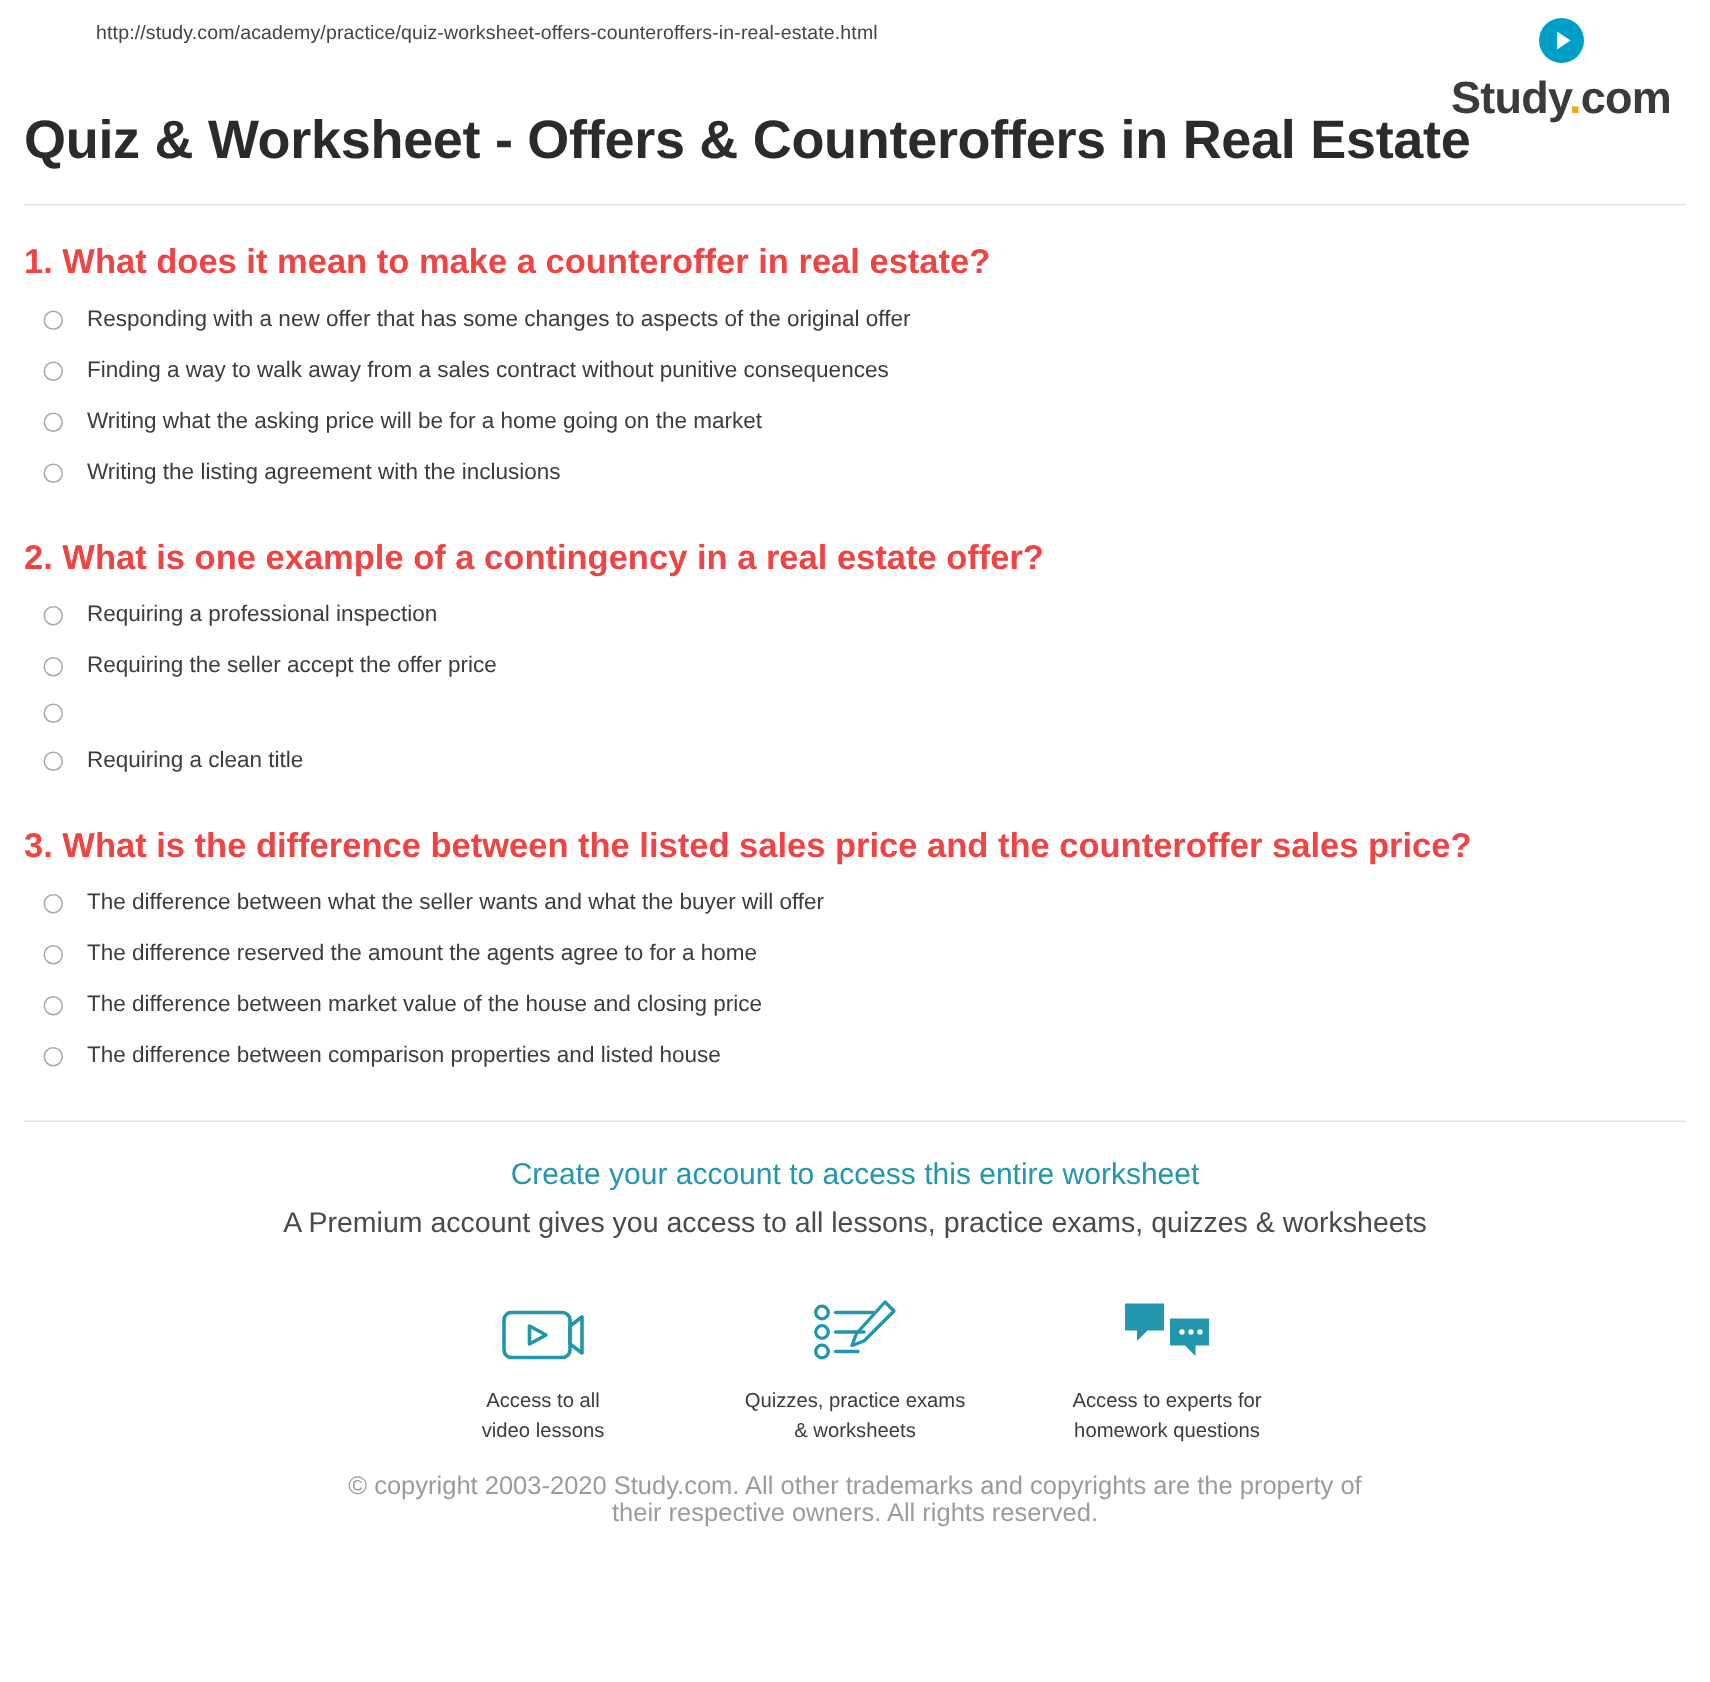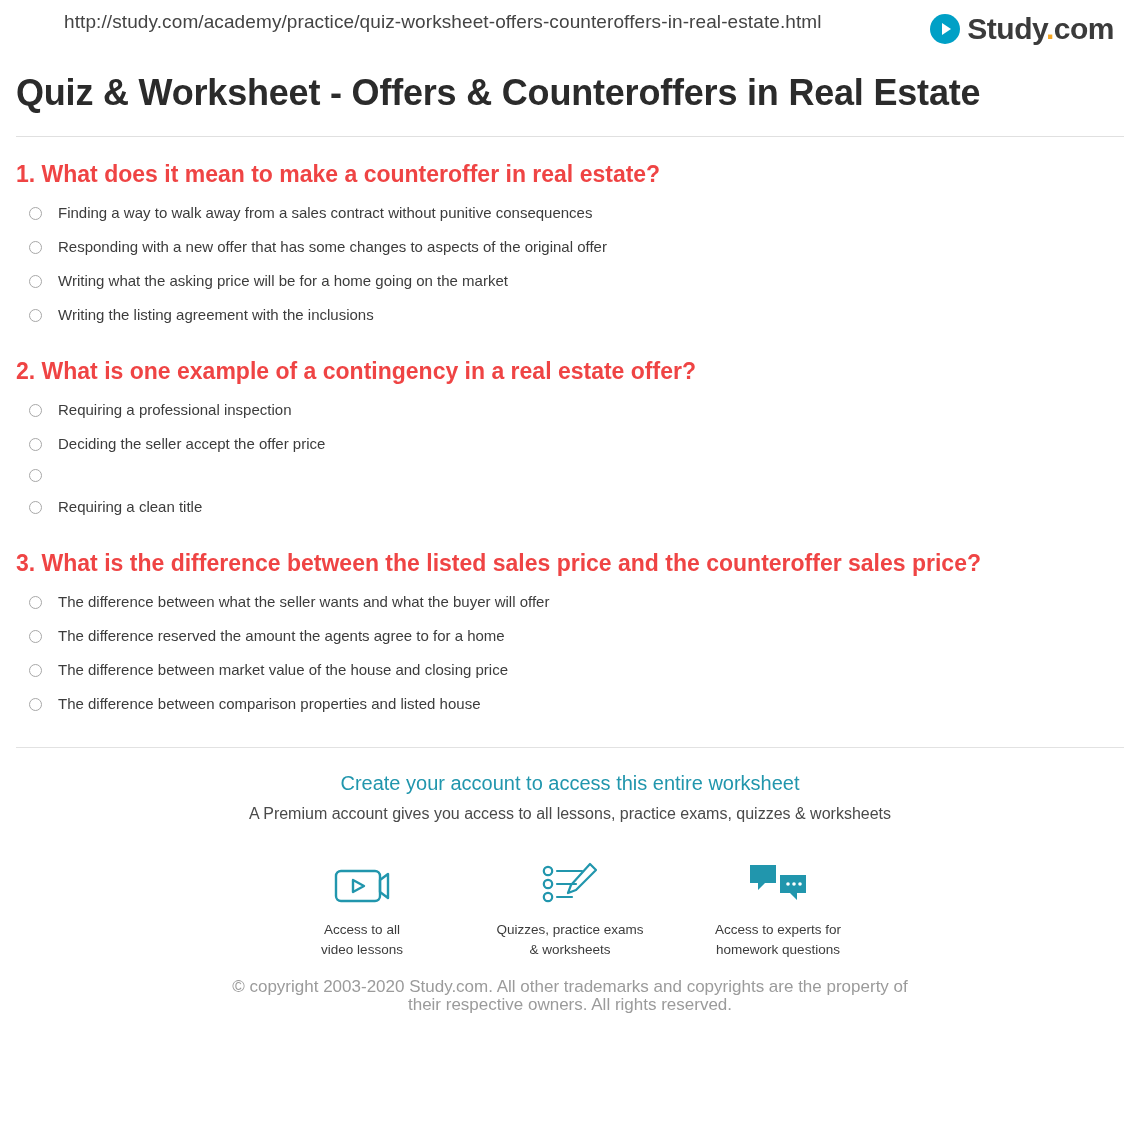--- a/index.html
+++ b/index.html
@@ -22,32 +22,33 @@
   }
   
   .topbar {
     display: flex;
     align-items: flex-start;
     justify-content: space-between;
     padding-top: 12px;
     height: 44px;
   }
   .url {
-    font-size: 19px;
+    font-size: 13px;
     color: #444;
     line-height: 16px;
     padding-top: 2px;
     letter-spacing: 0.1px;
     padding-left: 48px;
   }
   .logo {
     display: flex;
     align-items: center;
     gap: 7px;
     padding-right: 10px;
+    flex-direction: column;
   }
   .logo-mark {
     width: 30px;
     height: 30px;
     border-radius: 50%;
     background: #00a0c6;
     display: flex;
     align-items: center;
     justify-content: center;
   }
@@ -123,21 +124,21 @@
     text-align: center;
     padding-top: 24px;
   }
   .cta-title {
     font-size: 20px;
     color: #2196ad;
     margin: 0 0 10px 0;
     font-weight: normal;
   }
   .cta-sub {
-    font-size: 16px;
+    font-size: 19px;
     color: #4a4a4a;
     margin: 0;
   }
   .features {
     display: flex;
     justify-content: center;
     gap: 48px;
     margin-top: 34px;
   }
   .feature {
@@ -184,25 +185,25 @@
   <h1 class="title">Quiz &amp; Worksheet - Offers &amp; Counteroffers in Real Estate</h1>
   <hr class="rule">
 
   <div class="questions">
 
     <div class="question">
       <p class="q-text">1. What does it mean to make a counteroffer in real estate?</p>
       <ul class="answers">
         <li class="answer">
           <span class="radio"></span>
+          <span class="ans-text">Responding with a new offer that has some changes to aspects of the original offer</span>
+        </li>
+        <li class="answer">
+          <span class="radio"></span>
           <span class="ans-text">Finding a way to walk away from a sales contract without punitive consequences</span>
-        </li>
-        <li class="answer">
-          <span class="radio"></span>
-          <span class="ans-text">Responding with a new offer that has some changes to aspects of the original offer</span>
         </li>
         <li class="answer">
           <span class="radio"></span>
           <span class="ans-text">Writing what the asking price will be for a home going on the market</span>
         </li>
         <li class="answer">
           <span class="radio"></span>
           <span class="ans-text">Writing the listing agreement with the inclusions</span>
         </li>
       </ul>
@@ -210,21 +211,21 @@
 
     <div class="question">
       <p class="q-text">2. What is one example of a contingency in a real estate offer?</p>
       <ul class="answers">
         <li class="answer">
           <span class="radio"></span>
           <span class="ans-text">Requiring a professional inspection</span>
         </li>
         <li class="answer">
           <span class="radio"></span>
-          <span class="ans-text">Deciding the seller accept the offer price</span>
+          <span class="ans-text">Requiring the seller accept the offer price</span>
         </li>
         <li class="answer">
           <span class="radio"></span>
         </li>
         <li class="answer">
           <span class="radio"></span>
           <span class="ans-text">Requiring a clean title</span>
         </li>
       </ul>
     </div>

